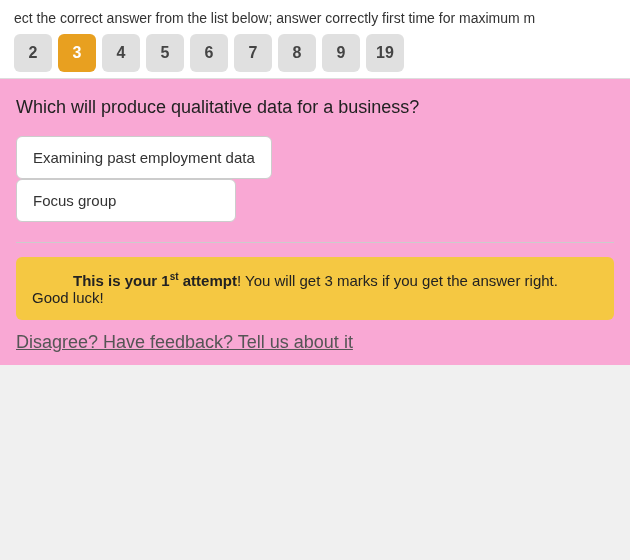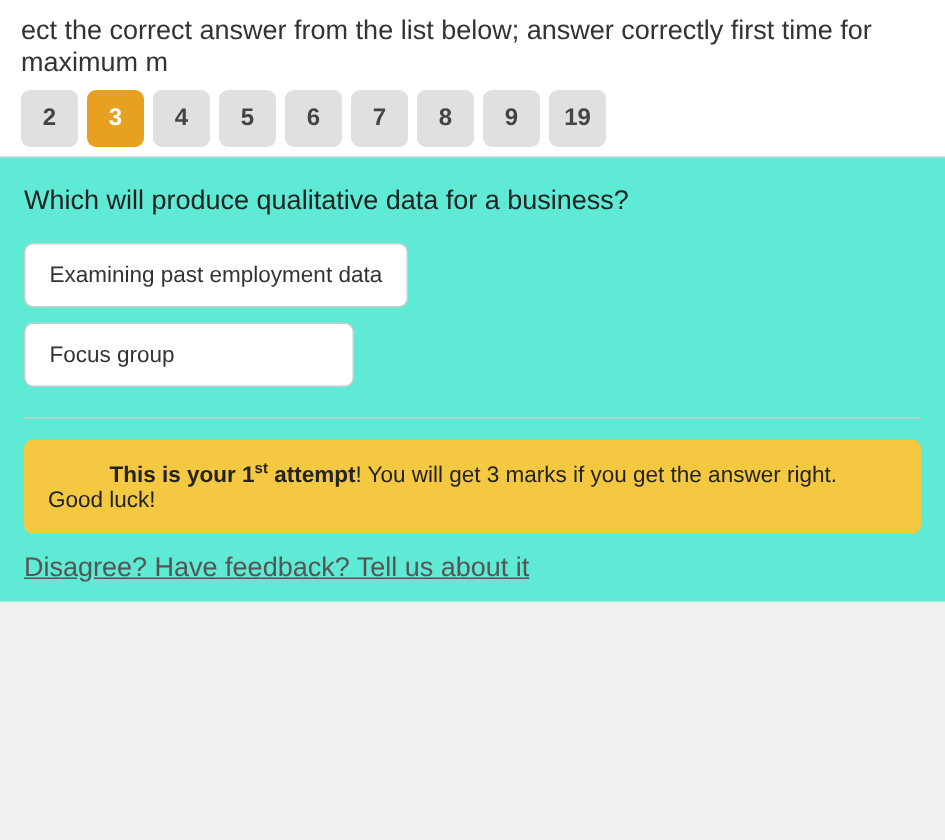--- a/index.html
+++ b/index.html
@@ -10,21 +10,21 @@
       min-height: 560px;
       font-size: 16px;
       color: #222;
     }
     .top-bar {
       background: #fff;
       padding: 10px 14px 6px 14px;
       border-bottom: 1px solid #ddd;
     }
     .instruction-text {
-      font-size: 18px;
+      font-size: 14px;
       color: #333;
       margin-bottom: 8px;
     }
     .number-row {
       display: flex;
       gap: 6px;
       flex-wrap: wrap;
     }
     .number-btn {
       width: 38px;
@@ -40,33 +40,32 @@
     }
     .number-btn.active {
       background: #e8a020;
       color: #fff;
     }
     .number-btn.inactive {
       background: #e0e0e0;
       color: #444;
     }
     .main-content {
-      background: #5eead4;
+      background: #f9a8d4;
       padding: 18px 16px 12px 16px;
     }
     .question-text {
       font-size: 18px;
       font-weight: normal;
       color: #222;
       margin-bottom: 18px;
     }
     .answer-options {
       display: flex;
       flex-direction: column;
-      gap: 10px;
       margin-bottom: 20px;
     }
     .answer-btn {
       background: #fff;
       border: 1px solid #ccc;
       border-radius: 6px;
       padding: 12px 16px;
       font-size: 15px;
       color: #333;
       text-align: left;

